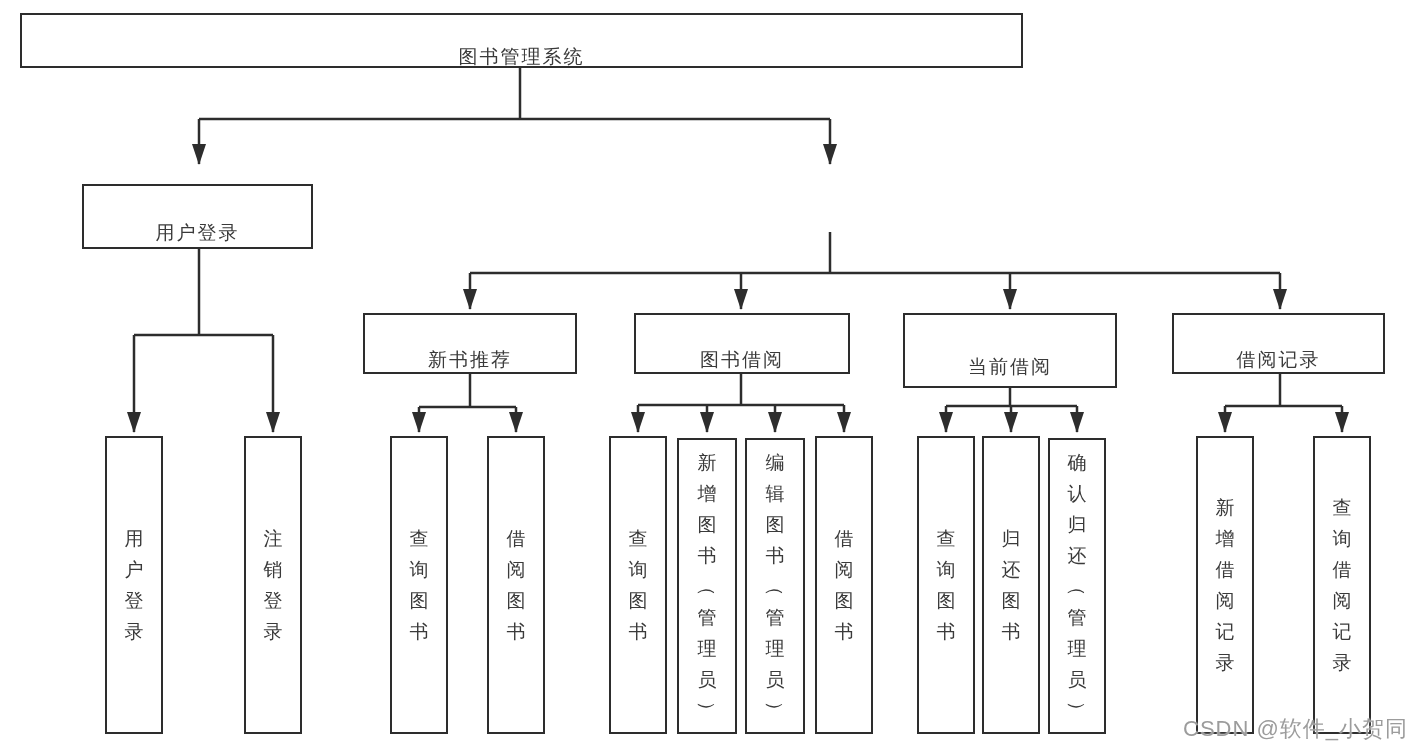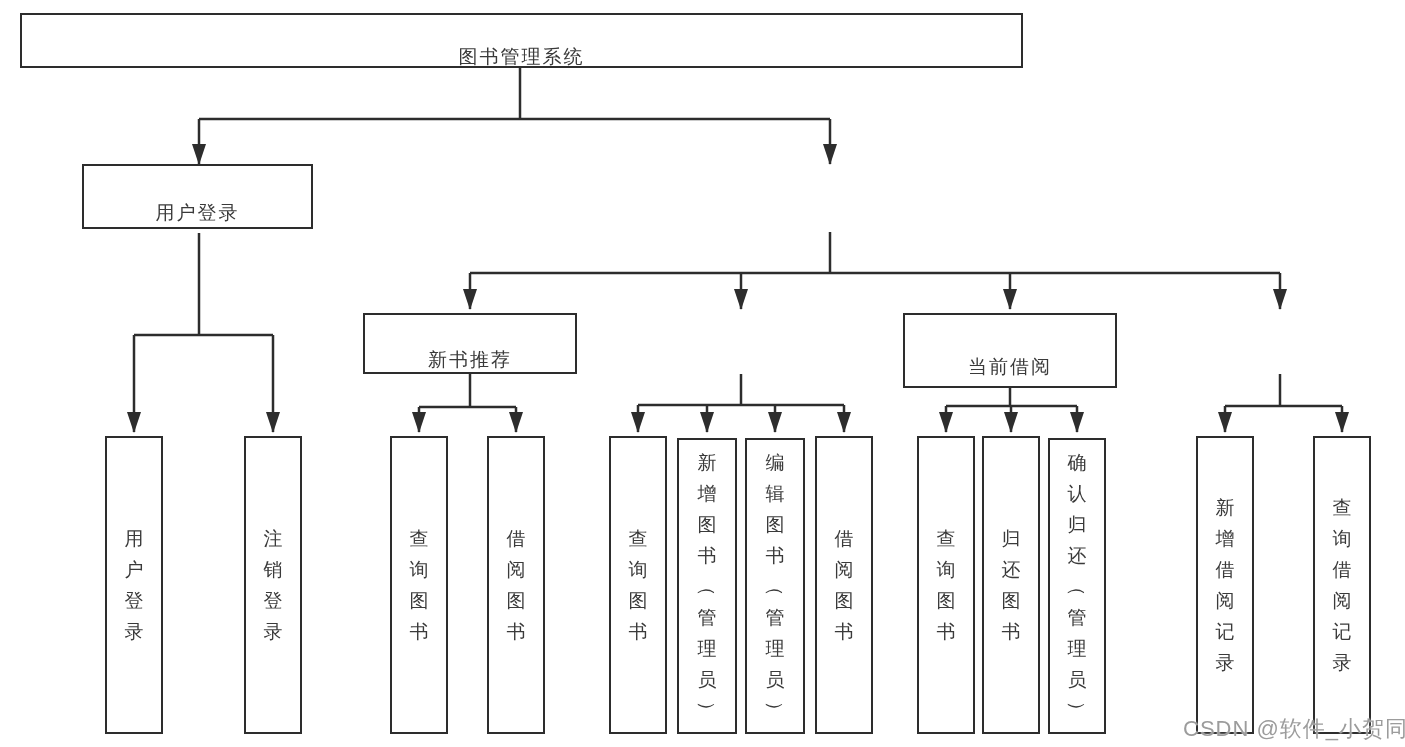--- a/index.html
+++ b/index.html
@@ -100,29 +100,35 @@
       <path d="M1225,406 H1342"></path>
       <path d="M1225,406 V432" marker-end="url(#arr)"></path>
       <path d="M1342,406 V432" marker-end="url(#arr)"></path>
     </g>
   </svg>
 
   <div class="box" style="left:20px;top:13px;width:1003px;height:55px">
     <span class="hlabel">图书管理系统</span>
   </div>
 
-  <div class="box" style="left:82px;top:164px;width:231px;height:65px">
+  <div class="box" style="left:82px;top:184px;width:231px;height:65px">
     <span class="hlabel">用户登录</span>
   </div>
 
   <div class="box" style="left:363px;top:313px;width:214px;height:61px">
     <span class="hlabel">新书推荐</span>
   </div>
+  <div class="box" style="left:634px;top:313px;width:216px;height:61px">
+    <span class="hlabel">图书借阅</span>
+  </div>
   <div class="box" style="left:903px;top:313px;width:214px;height:75px">
     <span class="hlabel">当前借阅</span>
+  </div>
+  <div class="box" style="left:1172px;top:313px;width:213px;height:61px">
+    <span class="hlabel">借阅记录</span>
   </div>
 
   <div class="box" style="left:105px;top:436px;width:58px;height:298px">
     <span class="vtext">
         <span class="vchar">用</span>
         <span class="vchar">户</span>
         <span class="vchar">登</span>
         <span class="vchar">录</span>
       </span>
   </div>

